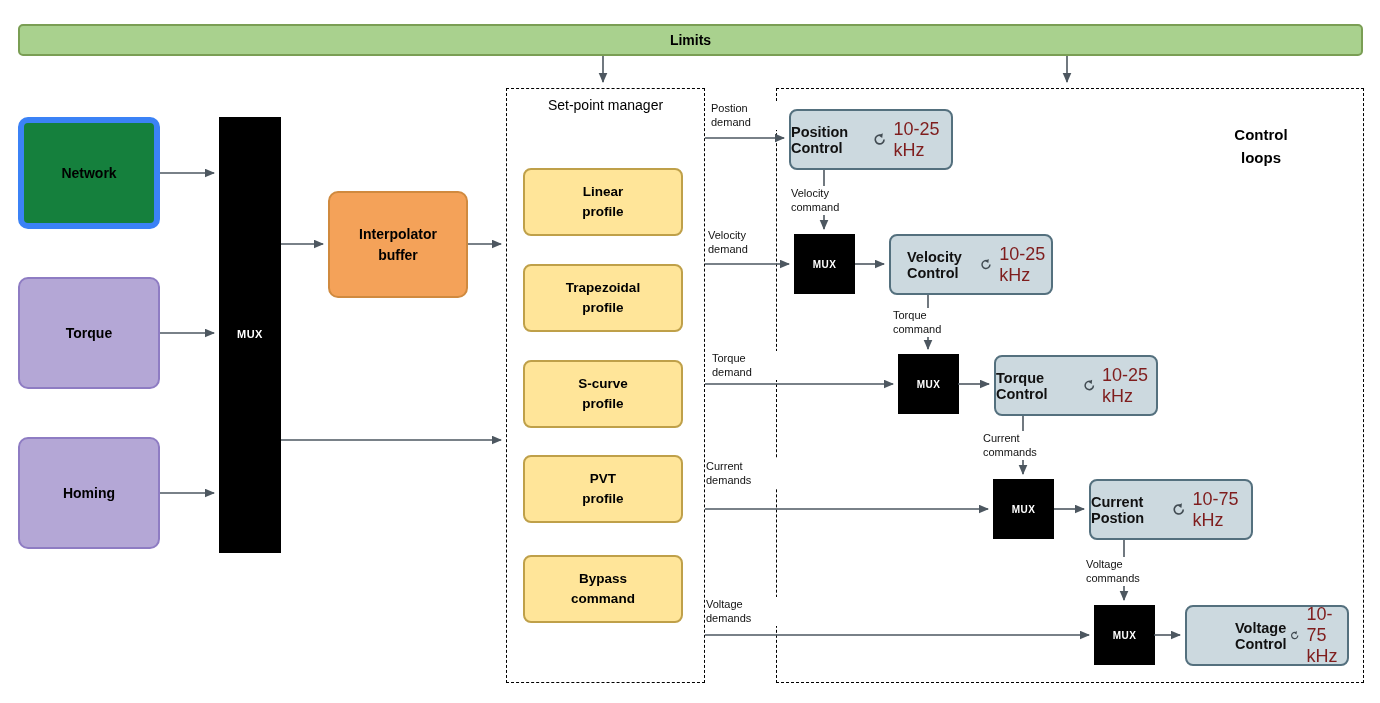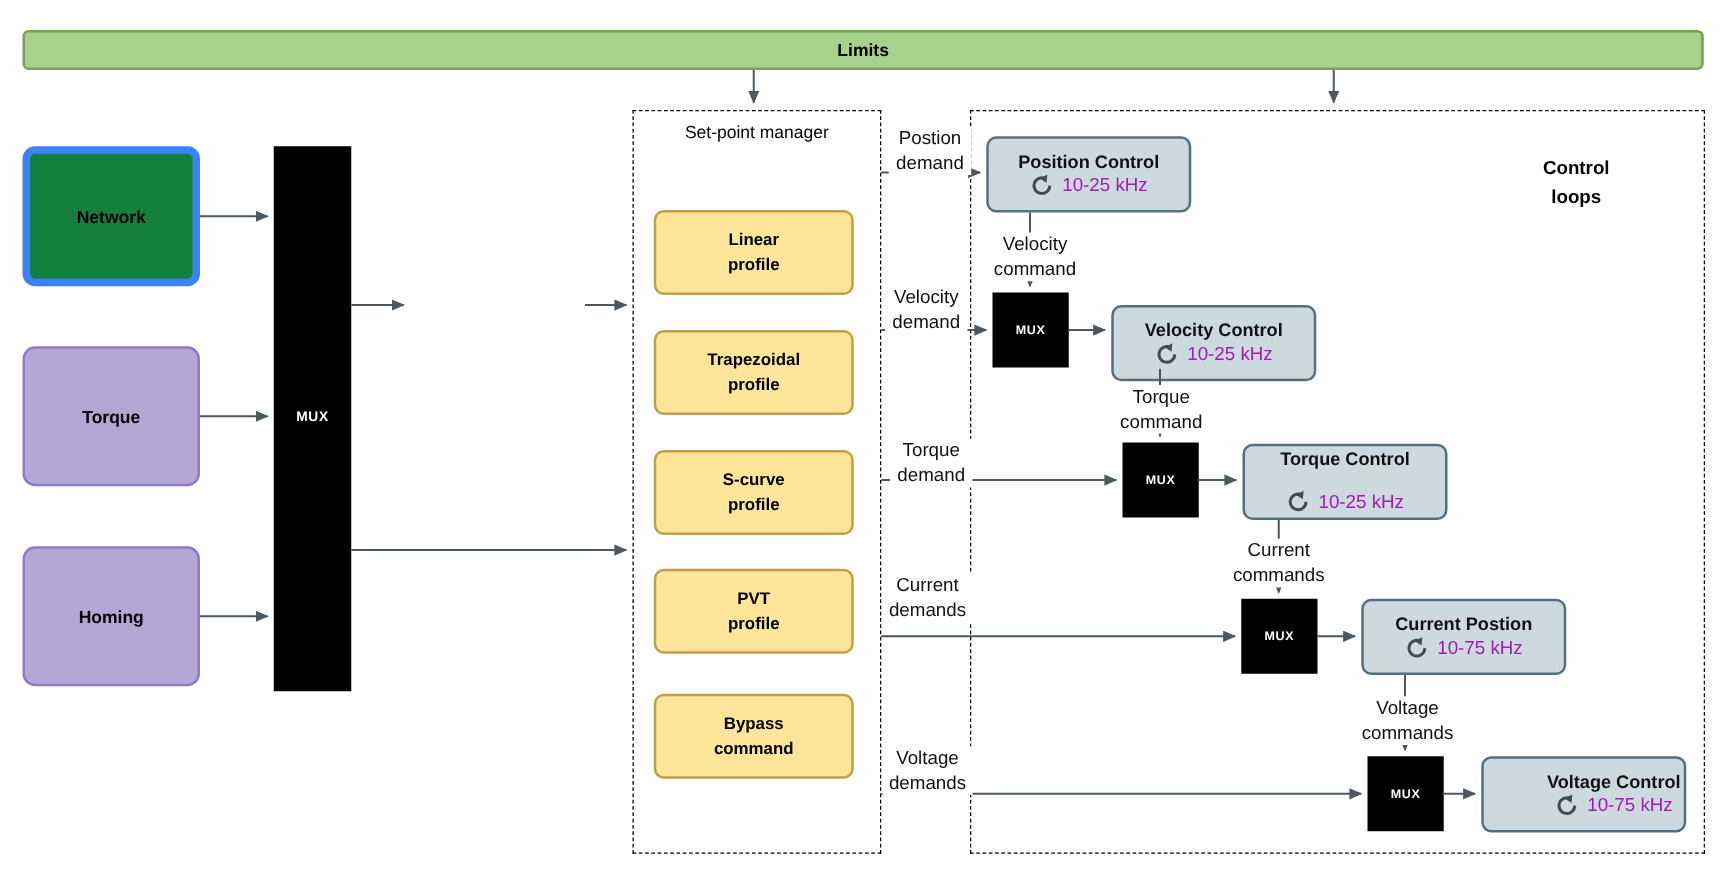--- a/index.html
+++ b/index.html
@@ -31,49 +31,51 @@
 
   .spm-title { position:absolute; left:506px; top:97px; width:199px; font-size:14px;
                font-weight:normal; text-align:center; z-index:1; }
   .cl-title  { position:absolute; left:1206px; top:124px; width:110px; font-size:15px;
                font-weight:bold; text-align:center; white-space:pre-line; line-height:1.5; z-index:1; }
 
   .profile { left:523px; width:160px; height:68px; background:#ffe599;
              border:2px solid #bfa049; border-radius:8px; font-size:13.5px; }
 
   .ctrl { position:absolute; width:164px; height:61px; background:#ccd9df;
-          border:2px solid #54707e; border-radius:8px; display:flex; flex-direction:column;
+          border:2px solid #54707e; border-radius:8px; display:flex; 
           align-items:center; justify-content:center; gap:1px; z-index:1; }
   .ctrl-title { font-size:14.5px; font-weight:bold; color:#111; }
   .ctrl-rate-row { display:flex; align-items:center; gap:7px; }
-  .ctrl-rate { font-size:15px; color:#a21caf;text-align:right; }
+  .ctrl-rate { font-size:18px; color:#7f1d1d; }
 
   .smallmux { position:absolute; width:61px; height:60px; background:#000; color:#fff;
               display:flex; align-items:center; justify-content:center; font-size:10px;
               font-weight:bold; letter-spacing:.5px; z-index:1; }
 
-  .flow-label { position:absolute; font-size:15px; line-height:1.3; text-align:center;
+  .flow-label { position:absolute; font-size:11px; line-height:1.3; 
                 white-space:pre-line; color:#111; background:#fff; z-index:3; }
 
   .arrow-layer { position:absolute; left:0; top:0; width:1380px; height:703px;
                  pointer-events:none; z-index:2; }
 </style>
 </head>
 <body>
 
 <div class="canvas">
 
   <div class="node limits">Limits</div>
 
   <div class="node source network">Network</div>
   <div class="node source phasing">Torque</div>
   <div class="node source homing">Homing</div>
 
   <div class="node mainmux">MUX</div>
 
+  <div class="node interp">Interpolator
+buffer</div>
 
   <div class="dashed-box spm"></div>
   <div class="spm-title">Set-point manager</div>
 
   <div class="node profile" style="top:168px">Linear
 profile</div>
   <div class="node profile" style="top:264px">Trapezoidal
 profile</div>
   <div class="node profile" style="top:360px">S-curve
 profile</div>
@@ -90,21 +92,21 @@
     <div class="ctrl-title">Position Control</div>
     <div class="ctrl-rate-row">
       <svg width="19" height="19" viewBox="0 0 19 19">
           <path d="M15.8 9.5 A6.3 6.3 0 1 1 12.4 3.9" fill="none" stroke="#414b52" stroke-width="2.3"></path>
           <path d="M13.9 0.6 L7.9 3.8 L13.2 7.3 Z" fill="#414b52"></path>
         </svg>
       <span class="ctrl-rate">10-25 kHz</span>
     </div>
   </div>
 
-  <div class="ctrl" style="left:889px; top:244px;">
+  <div class="ctrl" style="left:889px; top:234px;padding-left:16px;">
     <div class="ctrl-title">Velocity Control</div>
     <div class="ctrl-rate-row">
       <svg width="19" height="19" viewBox="0 0 19 19">
           <path d="M15.8 9.5 A6.3 6.3 0 1 1 12.4 3.9" fill="none" stroke="#414b52" stroke-width="2.3"></path>
           <path d="M13.9 0.6 L7.9 3.8 L13.2 7.3 Z" fill="#414b52"></path>
         </svg>
       <span class="ctrl-rate">10-25 kHz</span>
     </div>
   </div>
 

